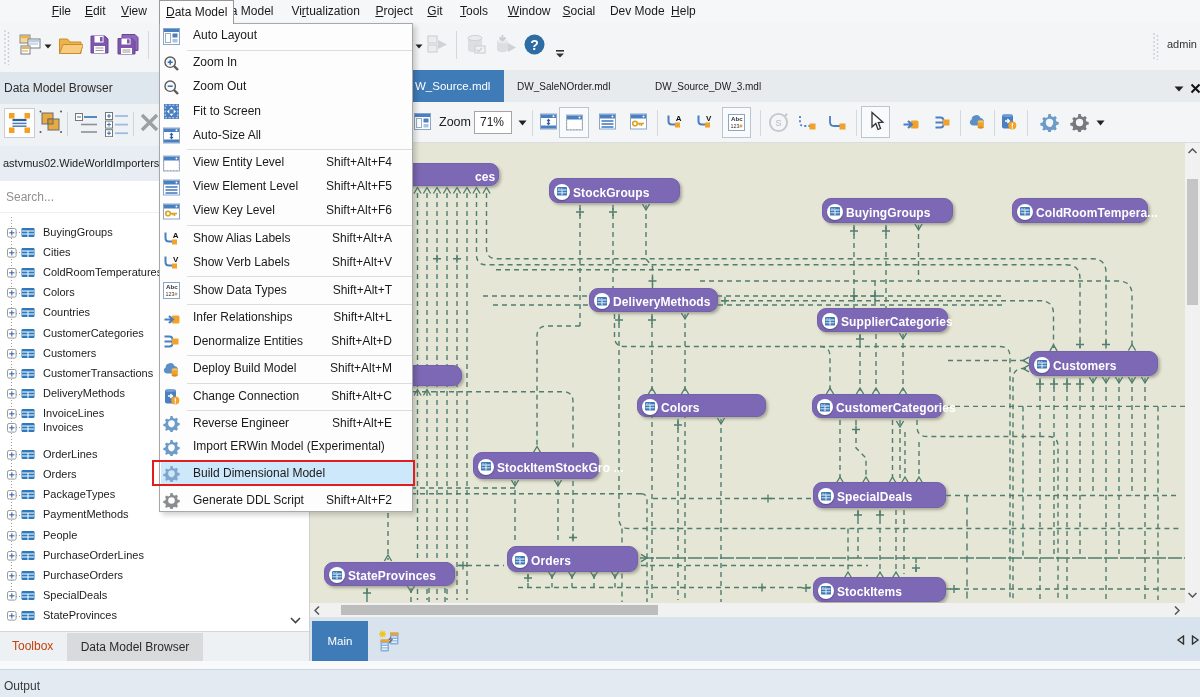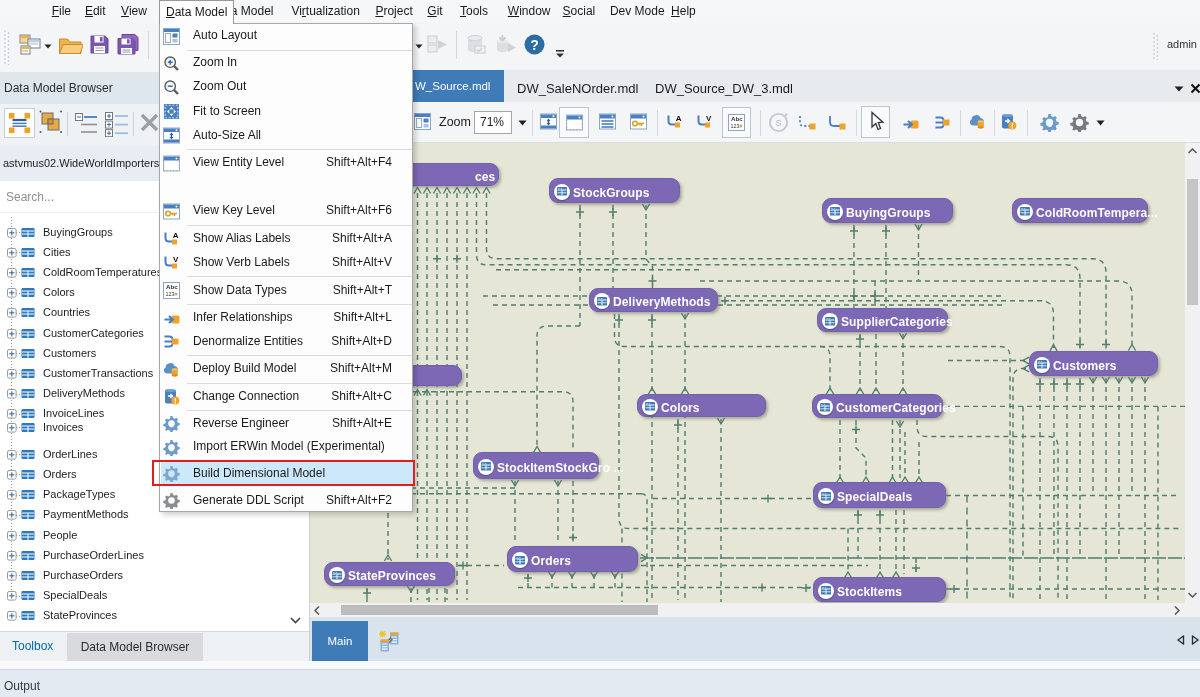--- a/index.html
+++ b/index.html
@@ -16,21 +16,21 @@
 #lptools{left:0;top:32px;width:309px;height:42px;background:#eef2f5;}
 #lpserver{left:0;top:74px;width:309px;height:35px;background:#e7edf2;line-height:35px;padding-left:3px;color:#222;font-size:11px;}
 #lpsearch{left:0;top:109px;width:309px;height:32px;background:#fff;line-height:32px;padding-left:6px;color:#8f8f8f;border-bottom:1px solid #eee;}
 #lptree{left:0;top:141px;width:309px;height:418px;background:#fff;}
 .trow{position:absolute;left:0;width:309px;height:20px;}
 .trow .lbl{position:absolute;left:43px;top:3.5px;font-size:11px;color:#1c1c1c;}
 #lpfoot{left:0;top:559px;width:309px;height:30px;background:#eef1f4;border-top:1px solid #d6d6d6;}
 #dmbtab{left:67px;top:1px;width:136px;height:29px;background:#d8dadc;text-align:center;line-height:29px;color:#2b2b2b;}
 #tabband{left:310px;top:70px;width:890px;height:32px;background:#e8ebee;}
 #tabsel{left:96px;top:0;width:98px;height:32px;background:#3e7bb7;color:#fff;line-height:33px;font-size:11.5px;padding-left:9px;}
-.tabtxt{position:absolute;top:11px;font-size:13px;color:#1b1b1b;}
+.tabtxt{position:absolute;top:11px;font-size:10px;color:#1b1b1b;}
 #toolbar2{left:310px;top:102px;width:890px;height:41px;background:#f3f5f7;border-bottom:1px solid #d9dde1;}
 #canvas{left:310px;top:143px;width:875px;height:460px;background:#e6e6d6;overflow:hidden;}
 #vscroll{left:1185px;top:143px;width:15px;height:460px;background:#f1f1f1;}
 #vthumb{left:2px;top:36px;width:11px;height:126px;background:#c5c5c5;}
 #hscroll{left:310px;top:603px;width:875px;height:14px;background:#f1f1f1;}
 #hthumb{left:31px;top:2px;width:317px;height:10px;background:#bdbdbd;}
 #corner{left:1185px;top:603px;width:15px;height:14px;background:#f1f1f1;}
 #mainband{left:310px;top:617px;width:890px;height:44px;background:#d9e3ed;}
 #maintab{left:2px;top:4px;width:56px;height:40px;background:#3e7bb7;color:#fff;text-align:center;line-height:40px;font-size:11.5px;}
 #strip{left:0;top:661px;width:1200px;height:8px;background:#f7f9fb;}
@@ -483,21 +483,21 @@
         <svg class="abs" style="left:21px;top:4.5px" width="14" height="11">
           <use href="#i-table"></use>
         </svg>
         <span class="lbl">StateProvinces</span>
       </div>
       <svg class="abs" style="left:290px;top:404px" width="11" height="7">
         <path d="M1 1 L5.5 5.5 L10 1" stroke="#444" stroke-width="1.6" fill="none"></path>
       </svg>
     </div>
     <div class="abs" id="lpfoot">
-      <div class="abs" style="left:12px;top:0;line-height:29px;color:#0369a1;">Toolbox</div>
+      <div class="abs" style="left:12px;top:0;line-height:29px;color:#c2410c;">Toolbox</div>
       <div class="abs" id="dmbtab">Data Model Browser</div>
     </div>
   </div>
 <div class="abs" id="tabband">
     <div class="abs" id="tabsel">W_Source.mdl</div>
     <div class="abs tabtxt" style="left:207px;">DW_SaleNOrder.mdl</div>
     <div class="abs tabtxt" style="left:345px;">DW_Source_DW_3.mdl</div>
     <svg class="abs" style="left:864px;top:16px" width="10" height="6">
       <path d="M0.5 0.5 L5 5.5 L9.5 0.5 Z" fill="#222"></path>
     </svg>
@@ -1028,20 +1028,34 @@
           <rect x="1" y="1.5" width="15" height="4" fill="#4a7fc1"></rect>
           <circle cx="13.5" cy="3.5" r="1" fill="#fff"></circle>
           <line x1="1" y1="15.5" x2="16" y2="15.5" stroke="#aaa" stroke-dasharray="1.5 1.5"></line>
           <line x1="0.8" y1="6" x2="0.8" y2="15" stroke="#aaa" stroke-dasharray="1.5 1.5"></line>
           <line x1="16.2" y1="6" x2="16.2" y2="15" stroke="#aaa" stroke-dasharray="1.5 1.5"></line>
         </svg>
       </span>
       <span class="t" style="top:4px">View Entity Level</span>
       <span class="s" style="top:4px">Shift+Alt+F4</span>
     </div>
+    <div class="mi" style="top:151px">
+      <span class="ic" style="top:3.5px">
+        <svg width="17" height="17">
+          <rect x="0.5" y="1" width="16" height="15" fill="#fff" stroke="#8aa5c5"></rect>
+          <rect x="1" y="1.5" width="15" height="4" fill="#4a7fc1"></rect>
+          <circle cx="13.5" cy="3.5" r="1" fill="#fff"></circle>
+          <line x1="2.5" y1="8" x2="14.5" y2="8" stroke="#4a7fc1" stroke-width="1.6"></line>
+          <line x1="2.5" y1="11" x2="14.5" y2="11" stroke="#4a7fc1" stroke-width="1.6"></line>
+          <line x1="2.5" y1="14" x2="14.5" y2="14" stroke="#4a7fc1" stroke-width="1.6"></line>
+        </svg>
+      </span>
+      <span class="t" style="top:4px">View Element Level</span>
+      <span class="s" style="top:4px">Shift+Alt+F5</span>
+    </div>
     <div class="mi" style="top:175px">
       <span class="ic" style="top:3.5px">
         <svg width="17" height="17">
           <rect x="0.5" y="1" width="16" height="15" fill="#fff" stroke="#8aa5c5"></rect>
           <rect x="1" y="1.5" width="15" height="4" fill="#4a7fc1"></rect>
           <circle cx="13.5" cy="3.5" r="1" fill="#fff"></circle>
           <circle cx="5" cy="10.5" r="2.3" fill="none" stroke="#d9a322" stroke-width="1.6"></circle>
           <path d="M7 10.5 h7 m-2.5 0 v2.4 m-2 -2.4 v1.8" stroke="#d9a322" stroke-width="1.6"></path>
         </svg>
       </span>

